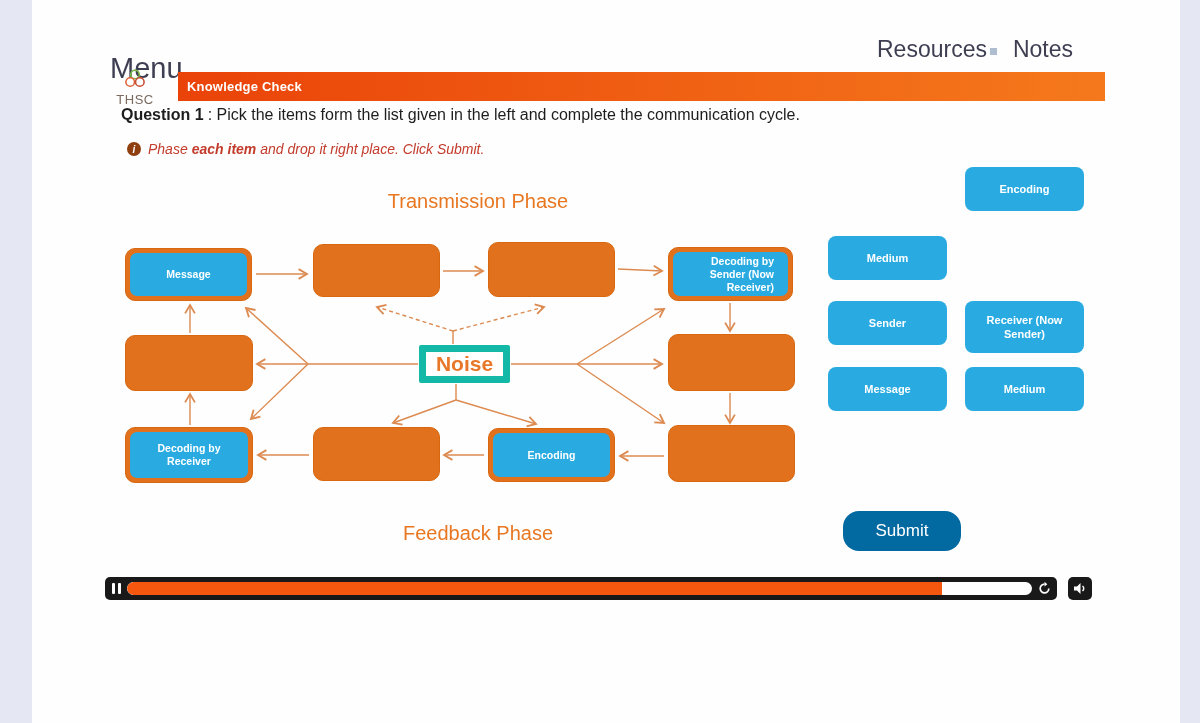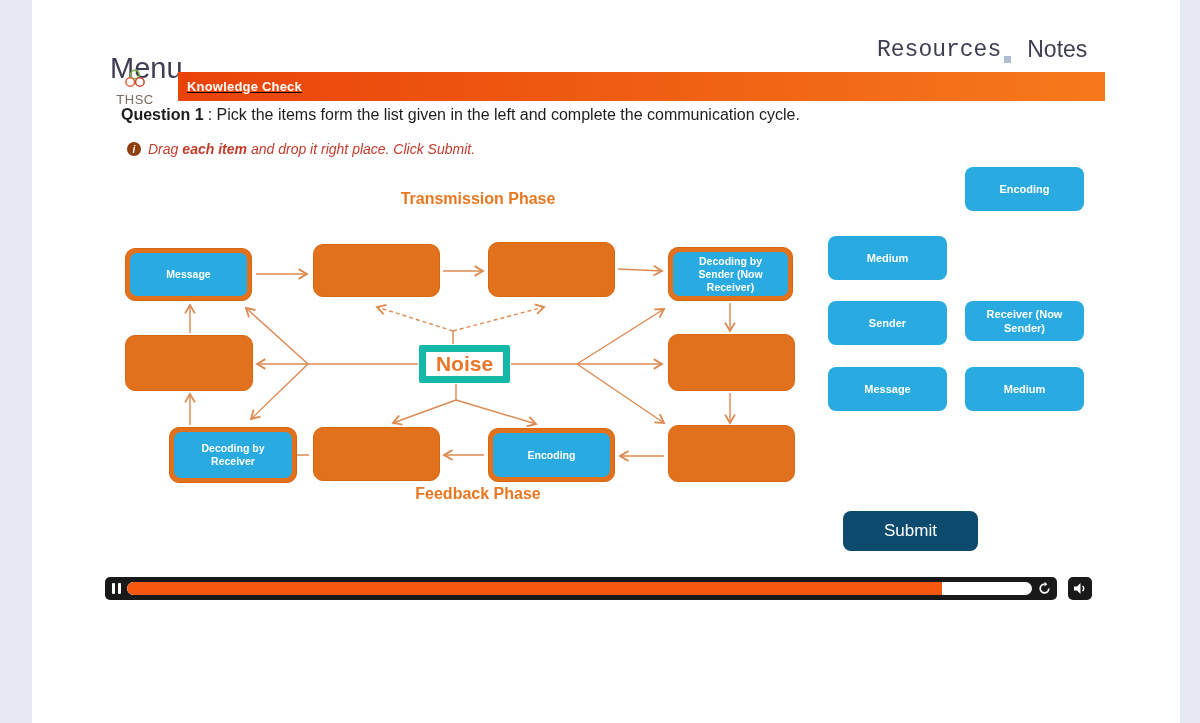--- a/index.html
+++ b/index.html
@@ -8,80 +8,80 @@
     background:#E5E7F2;
     font-family:"Liberation Sans", sans-serif;
   }
   .panel{position:absolute;left:32px;top:0;width:1148px;height:723px;background:#FEFEFE;}
   .abs{position:absolute;}
 
   
   .menu{left:110px;top:52px;font-size:29px;color:#3E3E52;cursor:pointer;}
   .hdr-right{left:877px;top:36px;display:flex;gap:16px;font-size:23px;color:#3E3E52;}
   .hdr-right .lbl{cursor:pointer;}
-  .res-wrap{display:flex;align-items:flex-end;font-family:Liberation Mono, monospace;}
+  .res-wrap{display:flex;align-items:center;}
   .mini-sq{width:7px;height:7px;background:#AEBDD0;margin:3px 0 0 3px;}
 
   
   .banner{left:178px;top:72px;width:927px;height:29px;
     background:linear-gradient(90deg,#EA4309,#F5791C);
-    display:flex;align-items:center;text-decoration:underline;}
+    display:flex;align-items:center;}
   .banner span{color:#fff;font-weight:bold;font-size:13px;padding-left:9px;letter-spacing:.2px;}
   .logo{left:110px;top:68px;width:50px;height:36px;text-align:center;}
   .logo .txt{font-size:13px;color:#7A6A5F;letter-spacing:.5px;margin-top:-2px;}
 
   
   .question{left:121px;top:106px;font-size:16px;color:#1D1D1D;}
   .question b{margin-right:4px;}
   .instr{left:127px;top:141px;display:flex;align-items:center;gap:7px;
     color:#C23B2B;font-size:14px;font-style:italic;}
   .info-dot{width:14px;height:14px;border-radius:50%;background:#8F3E10;color:#fff;
     font-size:10px;font-weight:bold;display:flex;align-items:center;justify-content:center;
     font-style:italic;flex:0 0 auto;}
   .instr b{margin:0 4px;}
 
   
-  .phase{font-weight:bold;font-size:16px;color:#E87722;transform:translateX(-50%);white-space:nowrap;}
+  .phase{font-weight:normal;font-size:20px;color:#E87722;transform:translateX(-50%);white-space:nowrap;}
   .phase.trans{left:478px;top:190px;}
-  .phase.feed{left:478px;top:485px;}
+  .phase.feed{left:478px;top:522px;}
 
   
   .slot{background:#E2711D;border:1px solid #D8670F;border-radius:10px;box-sizing:border-box;}
   .chip{position:absolute;inset:4px;background:#29ABE2;border-radius:7px;
     display:flex;align-items:center;justify-content:center;text-align:center;
     color:#fff;font-weight:bold;font-size:10.5px;line-height:13px;cursor:grab;}
   .s-t1{left:125px;top:248px;width:127px;height:53px;}
   .s-t2{left:313px;top:244px;width:127px;height:53px;}
   .s-t3{left:488px;top:242px;width:127px;height:55px;}
   .s-t4{left:668px;top:247px;width:125px;height:54px;}
   .s-l {left:125px;top:335px;width:128px;height:56px;}
   .s-r {left:668px;top:334px;width:127px;height:57px;}
-  .s-f1{left:125px;top:427px;width:128px;height:56px;margin-left:44px;}
+  .s-f1{left:125px;top:427px;width:128px;height:56px;}
   .s-f2{left:313px;top:427px;width:127px;height:54px;}
   .s-f3{left:488px;top:428px;width:127px;height:54px;}
   .s-f4{left:668px;top:425px;width:127px;height:57px;}
-  .pad3{padding:0 14px;} .pad2{padding:0 20px;}
+  .pad3{padding:0 14px;text-align:right;} .pad2{padding:0 20px;}
 
   .noise{left:419px;top:345px;width:91px;height:38px;background:#fff;
     border:7px solid #14b8a6;border-radius:2px;box-sizing:border-box;
     display:flex;align-items:center;justify-content:center;
     color:#E8772A;font-weight:bold;font-size:21px;}
 
   
   .drag{background:#29ABE2;border-radius:8px;display:flex;align-items:center;justify-content:center;
     text-align:center;color:#fff;font-weight:bold;font-size:11px;line-height:14px;cursor:grab;}
   .d-1{left:965px;top:167px;width:119px;height:44px;}
   .d-2{left:828px;top:236px;width:119px;height:44px;}
   .d-3{left:828px;top:301px;width:119px;height:44px;text-align:center;}
-  .d-4{left:965px;top:301px;width:119px;height:40px;padding:0 16px;box-sizing:border-box;}
+  .d-4{left:965px;top:301px;width:119px;height:52px;padding:0 16px;box-sizing:border-box;}
   .d-5{left:828px;top:367px;width:119px;height:44px;}
   .d-6{left:965px;top:367px;width:119px;height:44px;}
 
-  .submit{left:843px;top:511px;width:135px;height:40px;background:#0c4a6e;
-    border:none;border-radius:8px;color:#fff;font-size:17px;
+  .submit{left:843px;top:511px;width:118px;height:40px;background:#0369a1;
+    border:none;border-radius:16px;color:#fff;font-size:17px;
     font-family:"Liberation Sans",sans-serif;cursor:pointer;}
 
   
   .player{left:105px;top:577px;width:952px;height:23px;background:#191919;border-radius:5px;}
   .pausebtn{position:absolute;left:7px;top:6px;width:12px;height:11px;display:flex;gap:3px;cursor:pointer;}
   .pausebtn i{display:block;width:3px;height:11px;background:#fff;border-radius:1px;}
   .track{position:absolute;left:22px;top:5px;width:905px;height:13px;background:#fff;border-radius:7px;cursor:pointer;overflow:hidden;}
   .fill{position:absolute;left:0;top:0;height:100%;background:#F4570D;border-radius:7px 0 0 7px;}
   .replay{position:absolute;left:932px;top:4px;width:15px;height:15px;cursor:pointer;}
   .volume{left:1068px;top:577px;width:24px;height:23px;background:#191919;border-radius:5px;
@@ -114,21 +114,21 @@
 <div class="abs banner">
   <span>Knowledge Check</span>
 </div>
 
 <div class="abs question">
   <b>Question 1</b><span>: Pick the items form the list given in the left and complete the communication cycle.</span>
 </div>
 <div class="abs instr">
   <span class="info-dot">i</span>
   <span>
-    <span>Drag</span><b>each item</b><span>and drop it right place. Click Submit.</span>
+    <span>Phase</span><b>each item</b><span>and drop it right place. Click Submit.</span>
   </span>
 </div>
 
 <div class="abs phase trans">Transmission Phase</div>
 <div class="abs phase feed">Feedback Phase</div>
 
 <svg class="overlay" width="1200" height="723" viewBox="0 0 1200 723">
   <defs>
     <marker id="arr" markerWidth="9" markerHeight="9" refX="7" refY="4.5" orient="auto">
       <path d="M1,1 L7,4.5 L1,8" fill="none" stroke="#DC8A50" stroke-width="1.3"></path>

